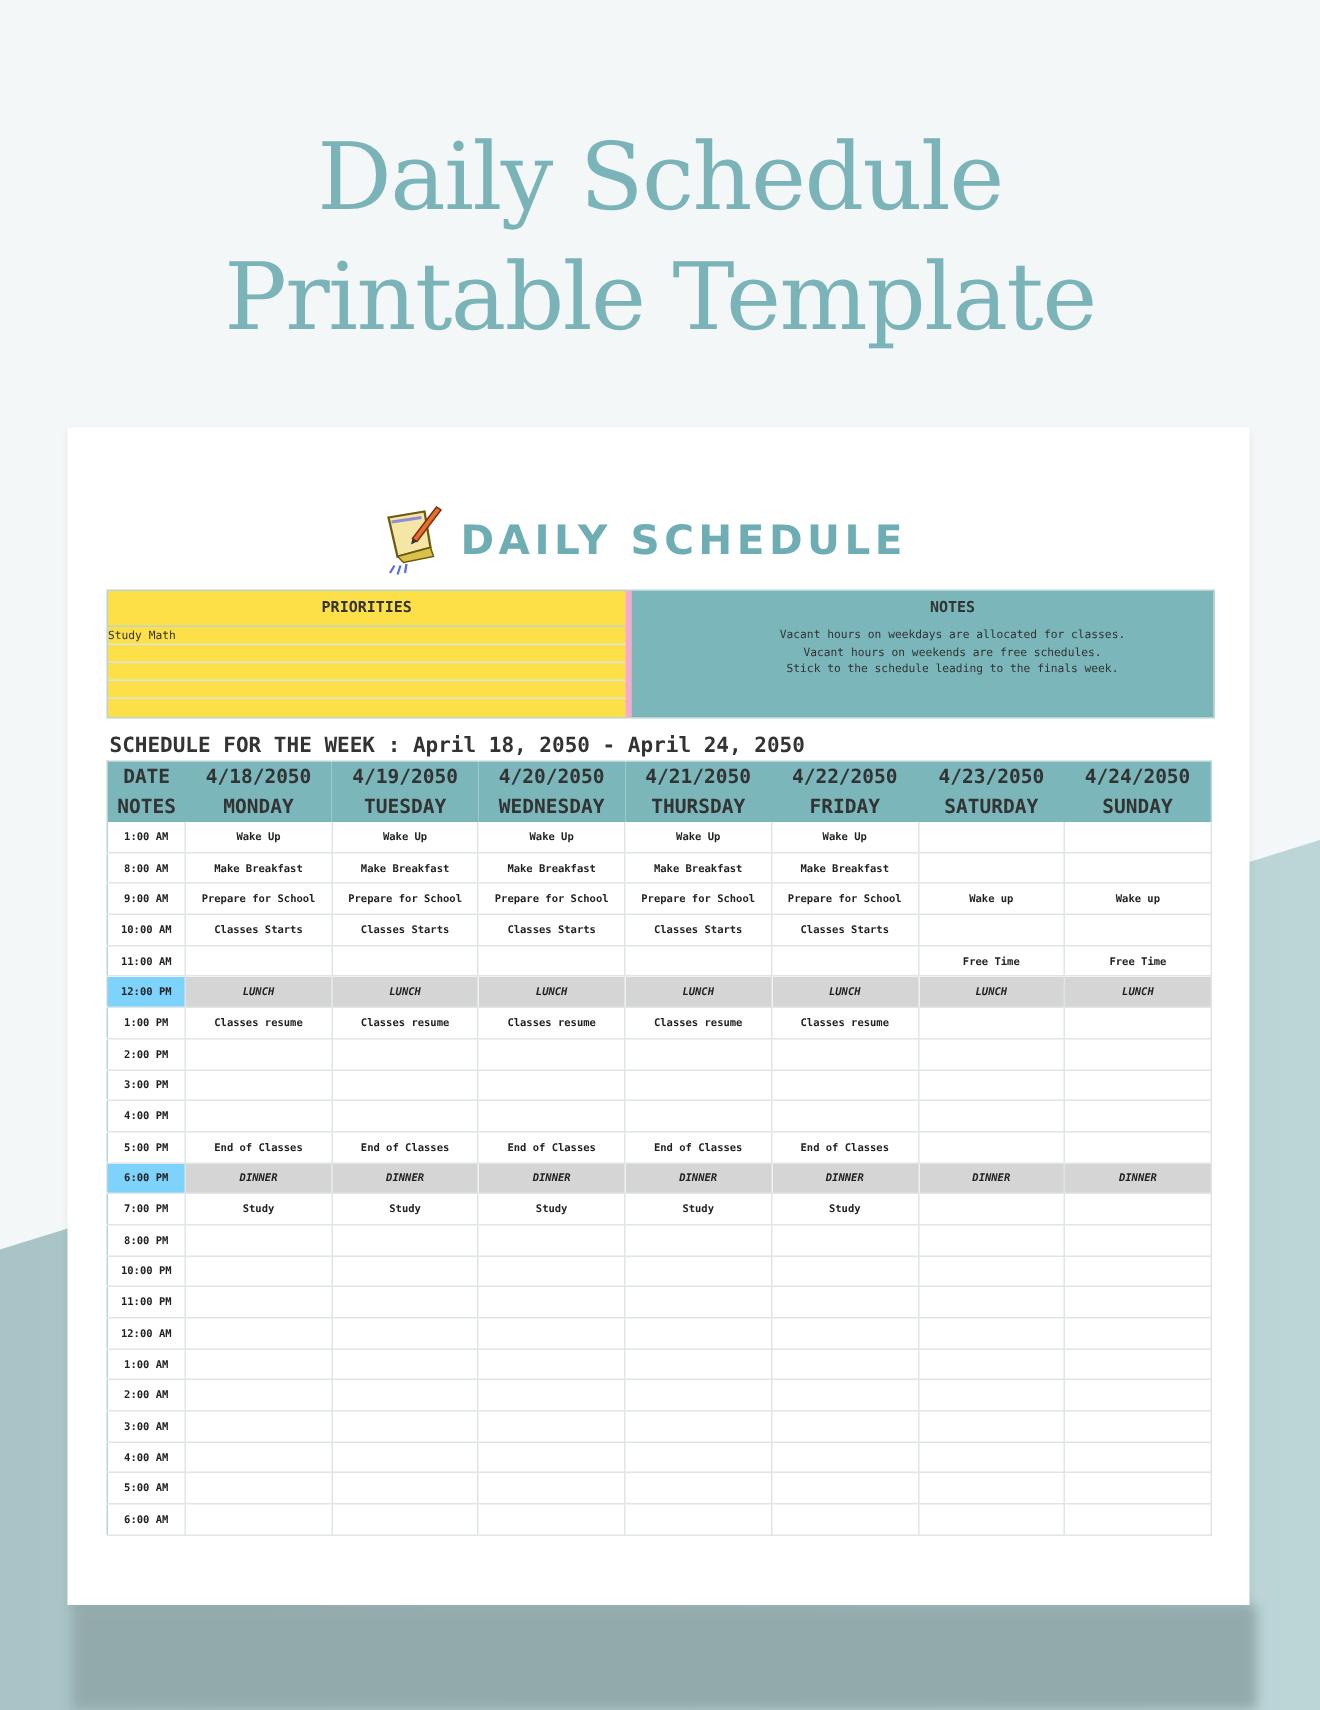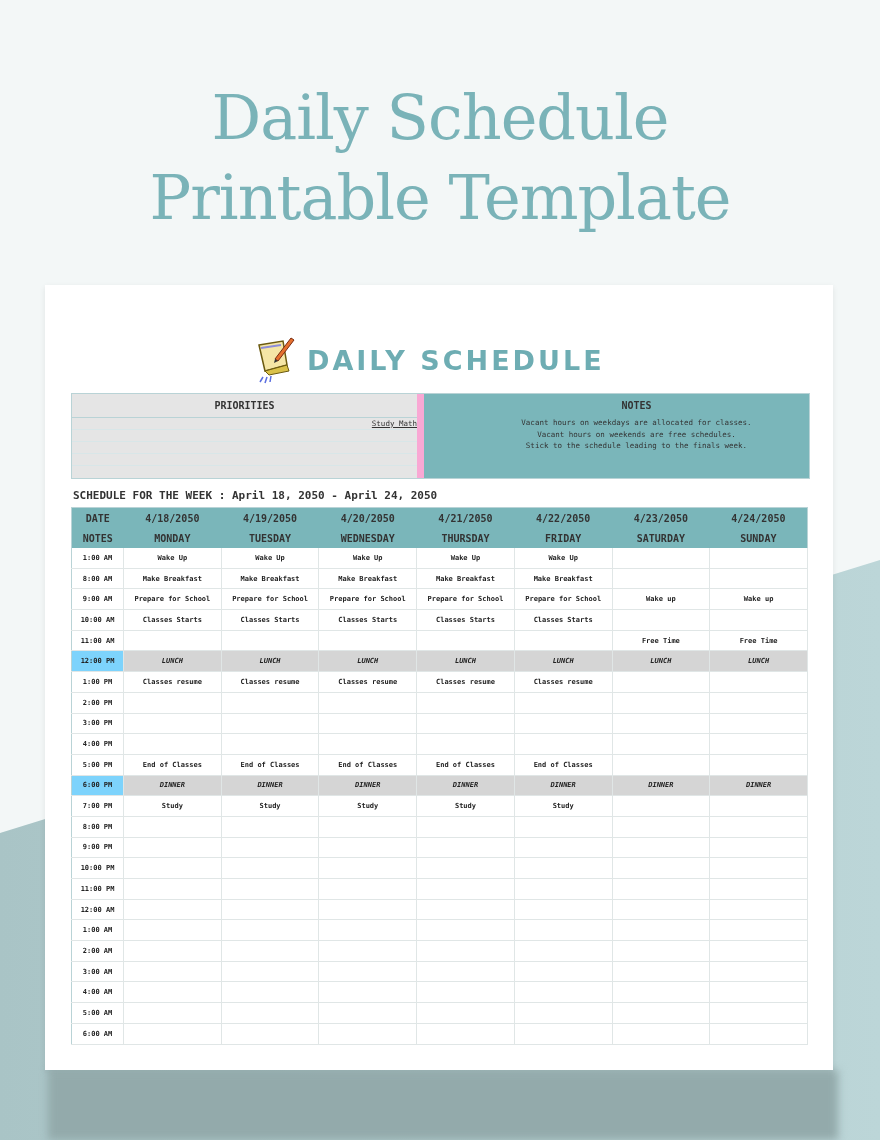--- a/index.html
+++ b/index.html
@@ -33,46 +33,45 @@
   }
   .doc-icon { width: 44px; height: 50px; margin-right: 10px; }
   .doc-title {
     font-family: "DejaVu Sans", sans-serif; color: #6eadb3; font-size: 27px;
     letter-spacing: 3px; font-weight: bold;
   }
   .top-boxes {
     position: absolute; left: 26px; top: 108px; width: 737px; height: 84px;
     display: flex; border: 1px solid #b9d3d6;
   }
-  .prio { width: 345px; background: #e5e5e5; border-right: 7px solid #f9a8d4; }
+  .prio { width: 345px; background: #fde047; border-right: 4px solid #f9a8d4; }
   .prio-head {
     height: 23px; line-height: 23px; text-align: center; font-size: 10px; font-weight: bold; color: #333;
     border-bottom: 1px solid #b9d3d6;
   }
   .prio-line {
-    height: 11px; line-height: 11px; text-align: right; font-size: 7.5px; color: #333;
+    height: 11px; line-height: 11px; text-align: left; font-size: 7.5px; color: #333;
     border-bottom: 1px solid #d8e6e8;
-    text-decoration: underline;
   }
   .notes { flex: 1; background: #7ab6ba; padding-left: 40px; }
   .notes-head {
     height: 23px; line-height: 23px; text-align: center; font-size: 10px; font-weight: bold; color: #333;
   }
   .notes-line { text-align: center; font-size: 7.5px; line-height: 11.5px; color: #333; }
   .week-label {
-    position: absolute; left: 28px; top: 204px; font-size: 11px; font-weight: bold; color: #333;
+    position: absolute; left: 28px; top: 204px; font-size: 14px; font-weight: bold; color: #333;
   }
   table.sched {
     position: absolute; left: 26px; top: 222px; width: 737px;
     border-collapse: collapse; table-layout: fixed;
     border: 1px solid #b9d3d6;
   }
   table.sched col.c-time { width: 52px; }
   table.sched th {
-    background: #7ab6ba; height: 20px; font-size: 10px; font-weight: bold; color: #333;
+    background: #7ab6ba; height: 20px; font-size: 13px; font-weight: bold; color: #333;
     text-align: center; padding: 0;
   }
   table.sched td {
     height: 19.7px; padding: 0; text-align: center; font-size: 7px; font-weight: bold; color: #222;
     border-right: 1px solid #e0e6e6; border-bottom: 1px solid #e0e6e6;
     white-space: nowrap; overflow: hidden;
   }
   table.sched tr.meal td.cell { background: #d5d5d5; font-style: italic; }
   table.sched tr.meal td.time { background: #7dd3fc; }
 </style>
@@ -287,30 +286,20 @@
           <td class="time">8:00 PM</td>
           <td class="cell"></td>
           <td class="cell"></td>
           <td class="cell"></td>
           <td class="cell"></td>
           <td class="cell"></td>
           <td class="cell"></td>
           <td class="cell"></td>
         </tr>
         <tr>
-          <td class="time">9:00 PM</td>
-          <td class="cell"></td>
-          <td class="cell"></td>
-          <td class="cell"></td>
-          <td class="cell"></td>
-          <td class="cell"></td>
-          <td class="cell"></td>
-          <td class="cell"></td>
-        </tr>
-        <tr>
           <td class="time">10:00 PM</td>
           <td class="cell"></td>
           <td class="cell"></td>
           <td class="cell"></td>
           <td class="cell"></td>
           <td class="cell"></td>
           <td class="cell"></td>
           <td class="cell"></td>
         </tr>
         <tr>

